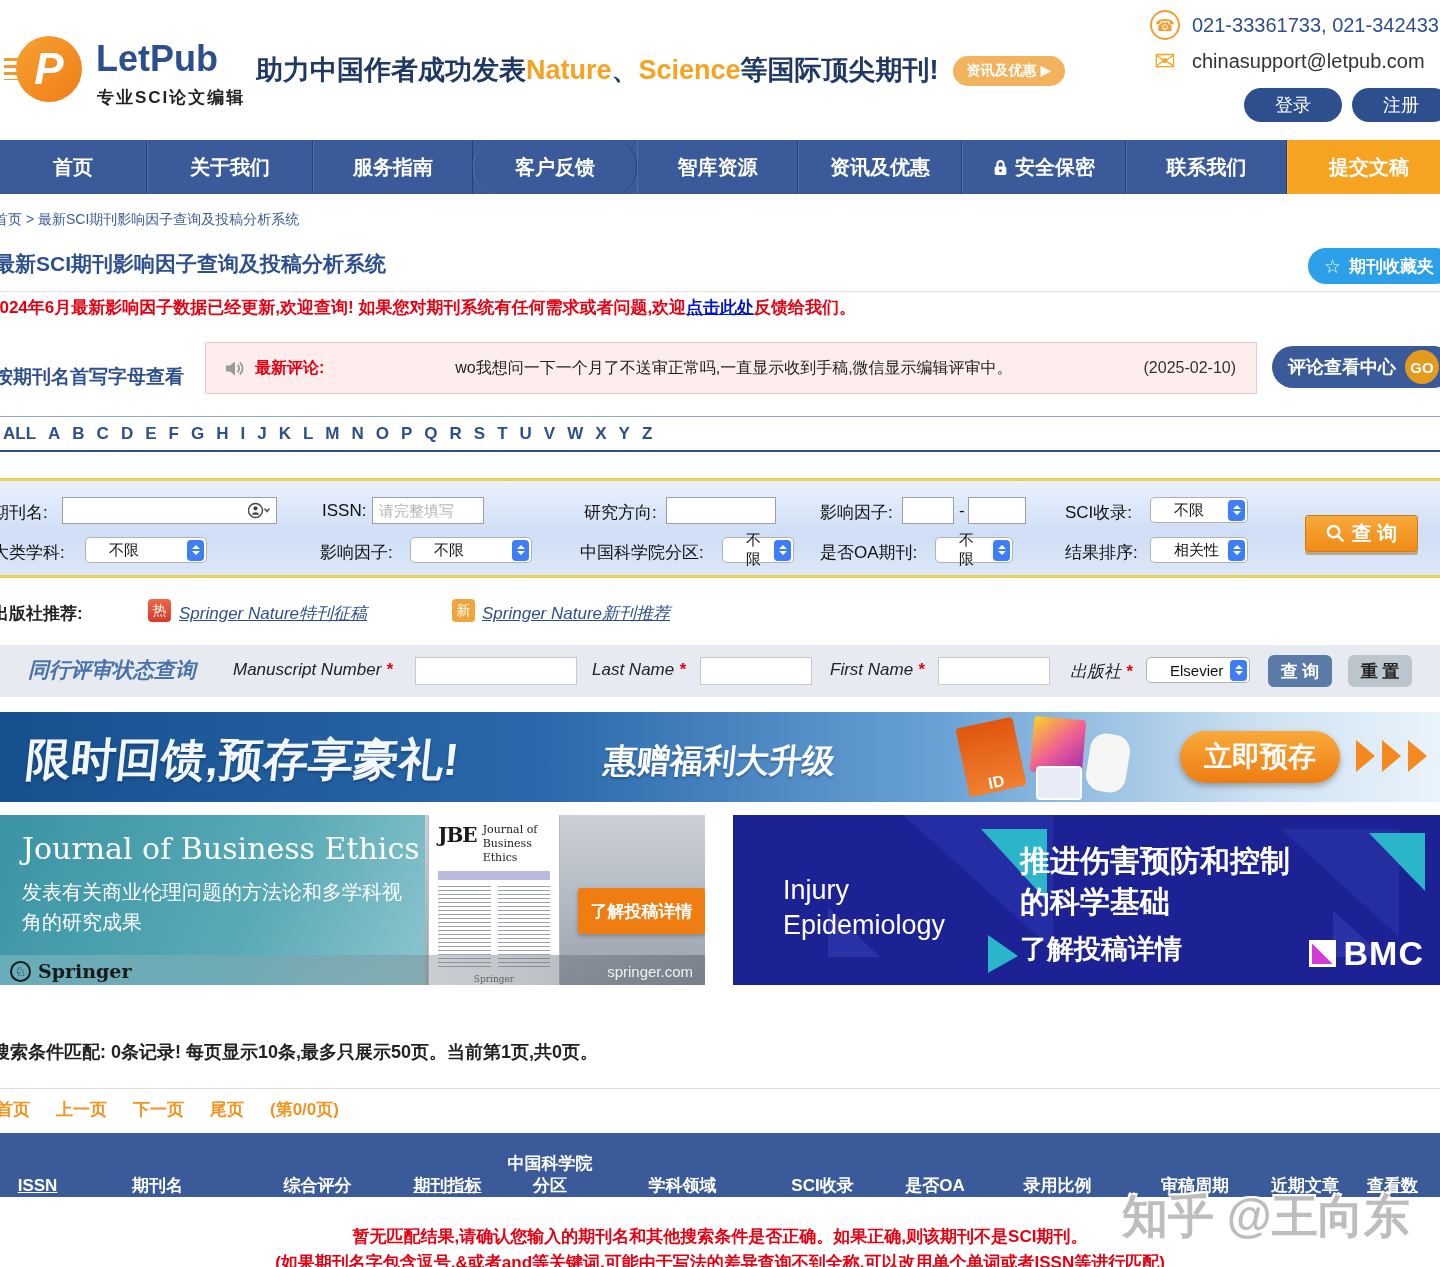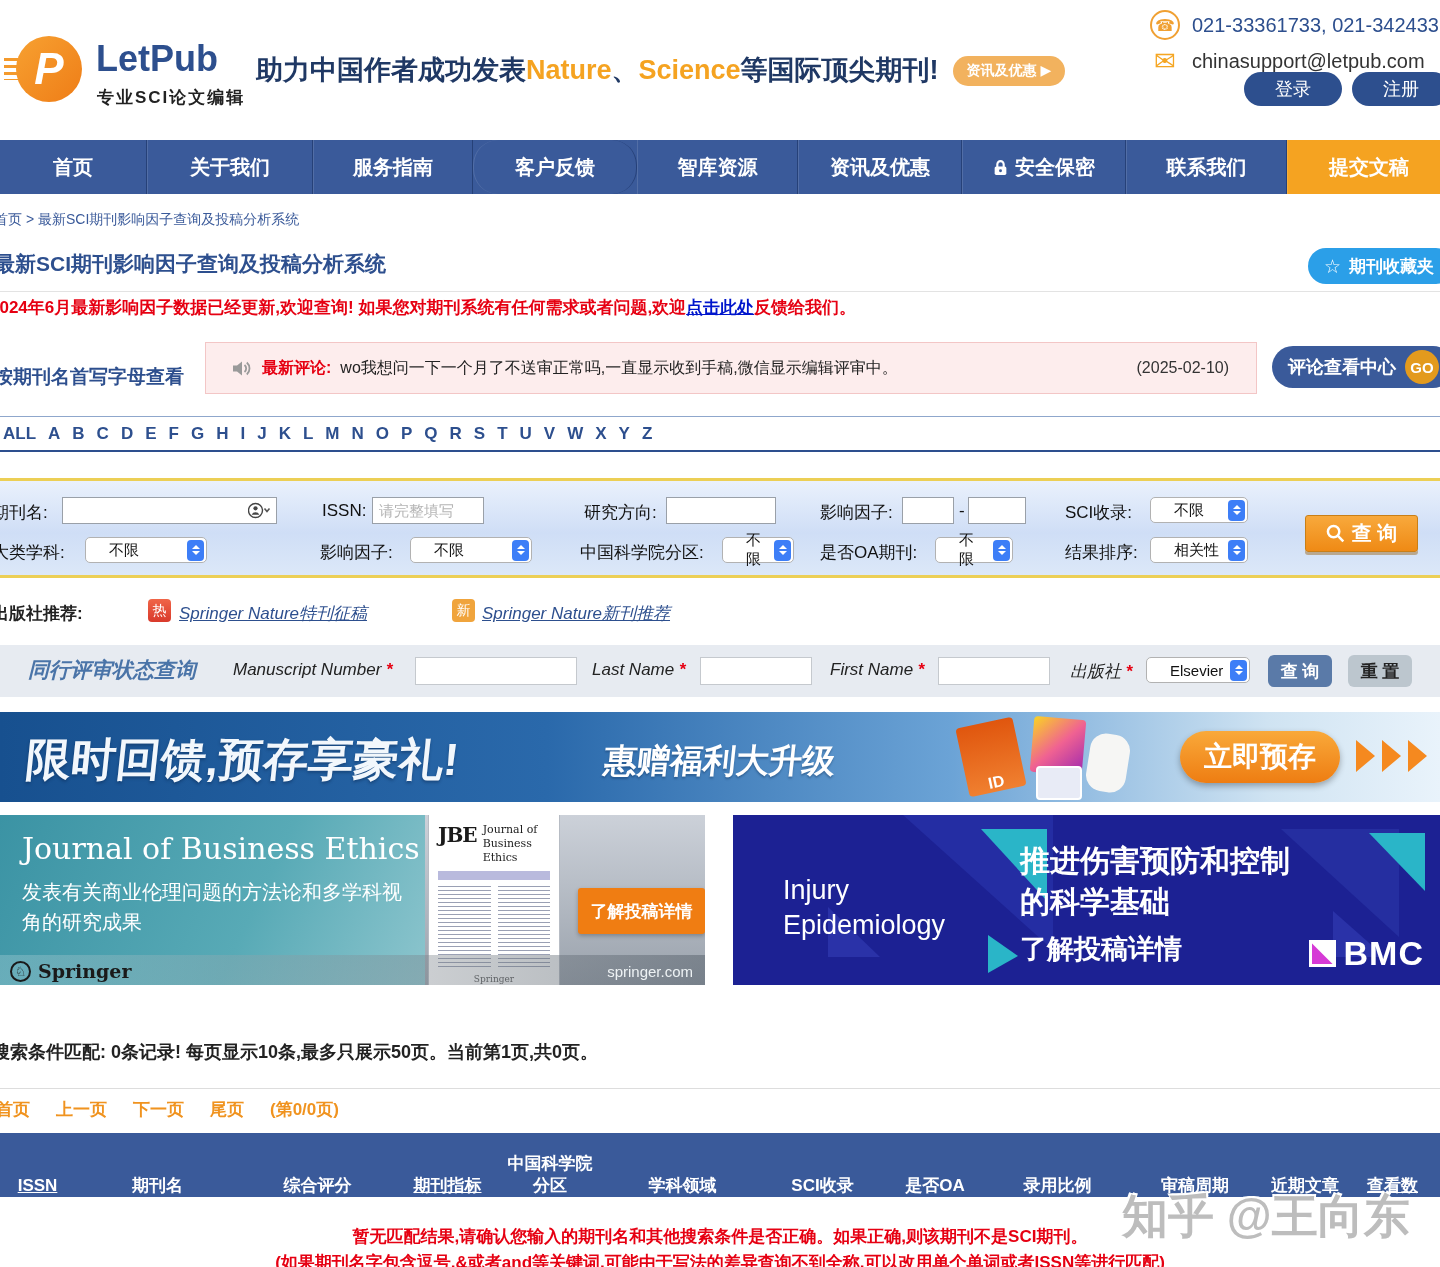--- a/index.html
+++ b/index.html
@@ -19,21 +19,21 @@
   .slogan { position:absolute; left:256px; top:52px; font-size:27px; font-weight:bold; color:#1f3864; white-space:nowrap; }
   .slogan .hl { color:#f5a321; }
   .detail-btn { display:inline-block; margin-left:14px; vertical-align:4px; background:#f2b25e; color:#fff;
     font-size:14px; font-weight:bold; border-radius:15px; padding:6px 14px; cursor:pointer; }
   .contact-row { position:absolute; display:flex; align-items:center; gap:12px; }
   .phone-ic { width:30px; height:30px; border:2px solid #f0a032; border-radius:50%; color:#f0a032;
     font-size:16px; display:flex; align-items:center; justify-content:center; }
   .mail-ic { width:30px; height:30px; color:#f5a623; font-size:26px; display:flex; align-items:center; justify-content:center; }
   .phone-txt { font-size:20px; color:#2d4f8e; white-space:nowrap; }
   .mail-txt { font-size:20px; color:#333; }
-  .pill-btn { position:absolute; top:72px; width:98px; height:34px; border-radius:17px; background:#2d4f8e;
+  .pill-btn { position:absolute; top:88px; width:98px; height:34px; border-radius:17px; background:#2d4f8e;
     color:#fff; font-size:18px; display:flex; align-items:center; justify-content:center; cursor:pointer; }
 
   
   #nav { position:absolute; left:0; top:140px; width:1440px; height:54px; background:#3a5a9a; display:flex; }
   .nav-item { height:54px; display:flex; align-items:center; justify-content:center; gap:7px; color:#fff;
     font-size:20px; font-weight:bold; border-right:1px solid rgba(15,35,80,.45); border-left:1px solid rgba(255,255,255,.12); cursor:pointer; }
   .nav-item:first-child { border-left:none; }
   .nav-item:last-child { border-right:none; background:#f5a321;padding-left:10px; }
 
   
@@ -41,21 +41,21 @@
   #page-title { position:absolute; left:-6px; top:250px; font-size:21px; font-weight:bold; color:#2d4f8e; }
   #fav-btn { position:absolute; right:-14px; top:248px; height:36px; padding:0 20px 0 16px; background:#2b9fe8;
     border-radius:18px; color:#fff; display:flex; align-items:center; gap:8px; font-size:17px; font-weight:bold; cursor:pointer; }
   #title-divider { position:absolute; left:0; top:291px; width:1440px; border-top:1px solid #e3e3e3; }
   #notice { position:absolute; left:-10px; top:296px; font-size:17px; font-weight:bold; color:#e60012; white-space:nowrap; }
   #notice a { color:#0016cc; text-decoration:underline; cursor:pointer; }
 
   
   #side-label { position:absolute; left:-6px; top:364px; font-size:19px; font-weight:bold; color:#2d4f8e; }
   #comment-box { position:absolute; left:205px; top:342px; width:1052px; height:52px; background:#fdeded;
-    border:1px solid #f3c6c6; display:flex; align-items:center; padding:0 27px; gap:9px; }
+    border:1px solid #f3c6c6; display:flex; align-items:center; padding:0 20px; gap:9px;text-align:center; }
   #comment-box .c-label { color:#e60012; font-weight:bold; font-size:16px; white-space:nowrap; }
   #comment-box .c-text { font-size:16px; color:#222; flex:1; white-space:nowrap; overflow:hidden; }
   #comment-box .c-date { font-size:16px; color:#333; white-space:nowrap; }
   #go-btn { position:absolute; left:1272px; top:346px; width:182px; height:42px; background:#3a5a9a; border-radius:21px;
     color:#fff; display:flex; align-items:center; padding-left:16px; gap:9px; font-size:18px; font-weight:bold; cursor:pointer; }
   #go-btn .go-circle { width:34px; height:34px; border-radius:50%; background:#e39a1d; color:#fff; font-size:15px;
     font-weight:bold; display:flex; align-items:center; justify-content:center; }
 
   
   #alphabet { position:absolute; left:0; top:416px; width:1440px; height:36px; display:flex; align-items:center;

